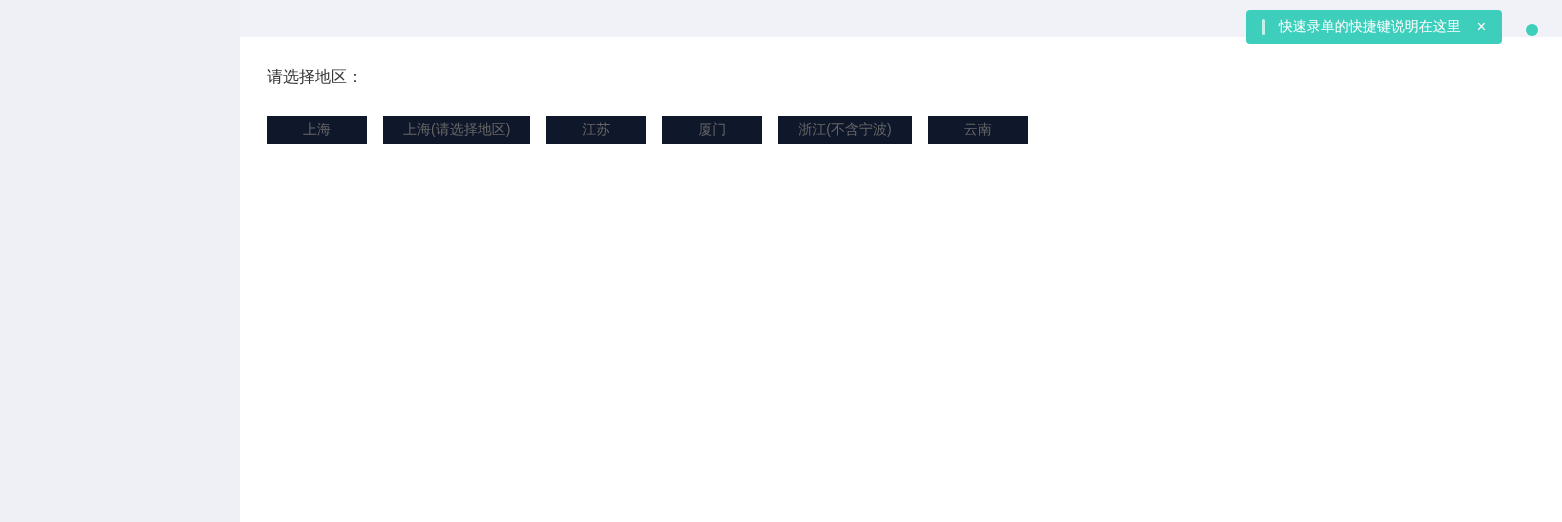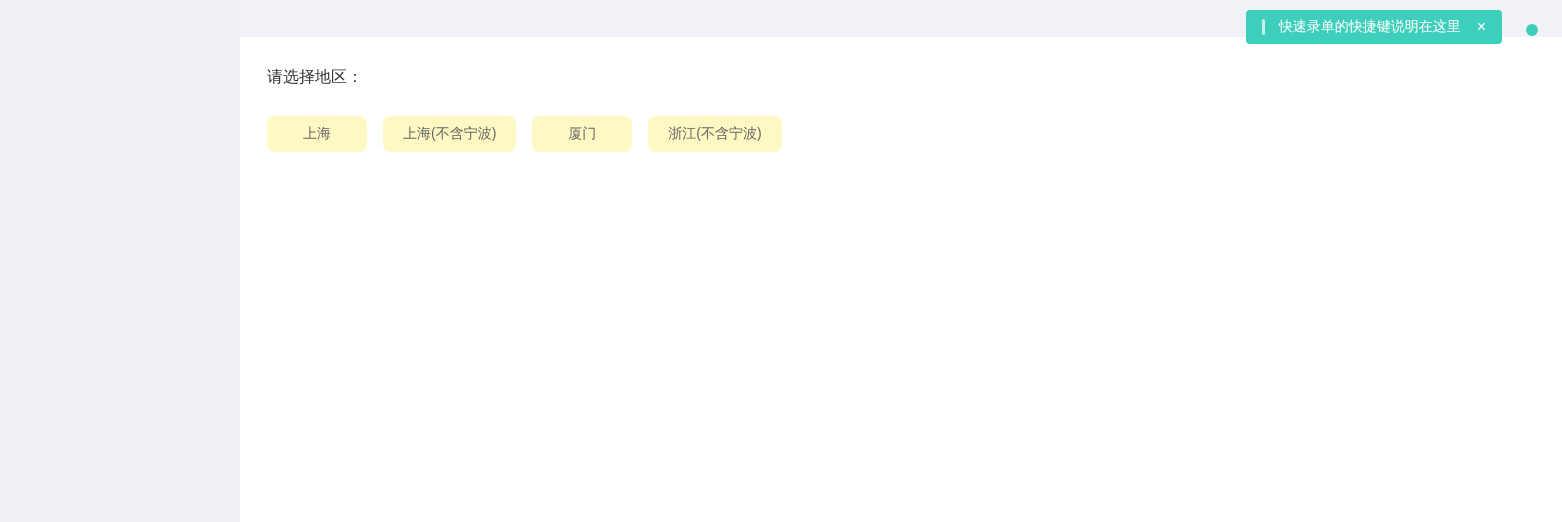--- a/index.html
+++ b/index.html
@@ -44,25 +44,25 @@
       font-weight: normal;
     }
 
     .region-buttons {
       display: flex;
       flex-wrap: wrap;
       gap: 16px;
     }
 
     .region-btn {
-      background: #fef9c3;
+      background: #0f172a;
       border: none;
-      border-radius: 8px;
+      border-radius: 0;
       padding: 0 20px;
-      height: 36px;
+      height: 28px;
       font-size: 14px;
       color: #666;
       cursor: pointer;
       white-space: nowrap;
       min-width: 100px;
       display: flex;
       align-items: center;
       justify-content: center;
     }
 
@@ -114,23 +114,25 @@
 </head>
 <body>
 
 <div class="left-sidebar"></div>
 
 <div class="main-content">
   <div class="page-title">请选择地区：</div>
 
   <div class="region-buttons">
   <button class="region-btn">上海</button>
-      <button class="region-btn">上海(不含宁波)</button>
+      <button class="region-btn">上海(请选择地区)</button>
+      <button class="region-btn">江苏</button>
       <button class="region-btn">厦门</button>
       <button class="region-btn">浙江(不含宁波)</button>
+      <button class="region-btn">云南</button>
     </div>
 </div>
 
 <div class="tooltip-banner">
   <span>快速录单的快捷键说明在这里</span>
   <span class="tooltip-close">×</span>
 </div>
 
 <div class="tooltip-dot"></div>
 

